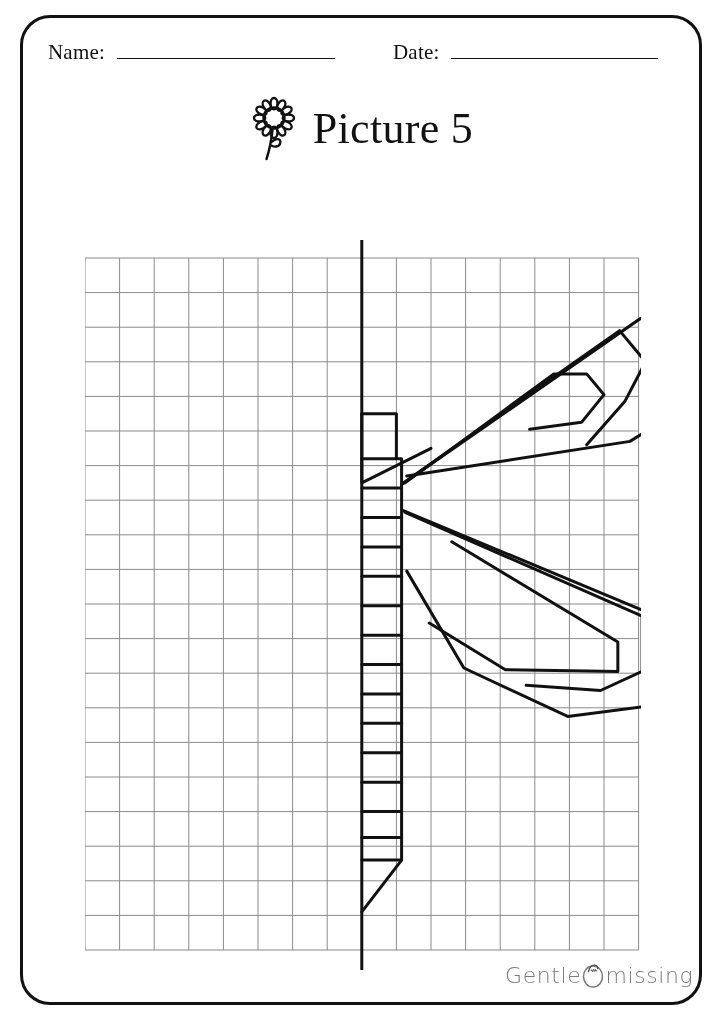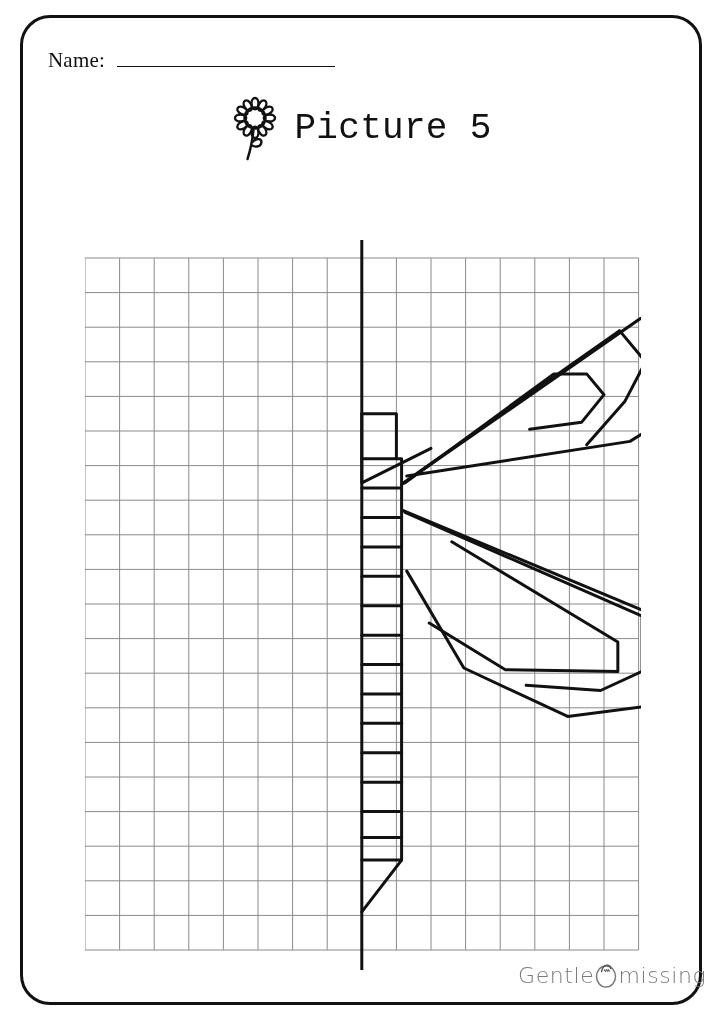--- a/index.html
+++ b/index.html
@@ -32,21 +32,21 @@
     border: 3px solid #111111;
     border-radius: 30px;
     box-sizing: border-box;
     pointer-events: none;
   }
 
   
   .header-row {
     position: absolute;
     left: 48px;
-    top: 48px;
+    top: 40px;
     width: 630px;
     height: 34px;
     text-align: center;
   }
   .field {
     position: absolute;
     display: flex;
     align-items: baseline;
     font-size: 21px;
     color: #111111;
@@ -77,25 +77,24 @@
     justify-content: center;
     gap: 16px;
   }
   .flower-icon {
     width: 46px;
     height: 70px;
     flex: 0 0 auto;
     margin-top: 4px;
   }
   .title-text {
-    font-size: 36px;
+    font-size: 44px;
     color: #111111;
     letter-spacing: 0.3px;
     white-space: nowrap;
-    font-family: Liberation Mono, monospace;
   }
 
   
   .instructions {
     position: absolute;
     left: 42px;
     top: 170px;
     width: 640px;
     text-align: center;
     font-size: 21.5px;
@@ -110,21 +109,21 @@
     left: 85px;
     top: 240px;
     width: 556px;
     height: 740px;
   }
   #grid-svg { display: block; }
 
   
   .brand {
     position: absolute;
-    left: 518px;
+    left: 505px;
     top: 958px;
     width: 180px;
     height: 34px;
     display: flex;
     align-items: center;
     gap: 0px;
     color: #6f6f6f;
   }
   .brand-text {
     font-family: "DejaVu Sans", sans-serif;
@@ -139,20 +138,24 @@
 </head>
 <body>
 
 <div id="page">
 
   <div class="page-border"></div>
 
   <div class="header-row">
     <div class="field" id="name-field">
       <span class="field-label">Name:</span>
+      <span class="field-rule"></span>
+    </div>
+    <div class="field" id="date-field">
+      <span class="field-label">Date:</span>
       <span class="field-rule"></span>
     </div>
   </div>
 
   <div class="title-row">
     <svg class="flower-icon" viewBox="0 0 46 70">
       <g fill="none" stroke="#111111" stroke-width="2.4" stroke-linecap="round" stroke-linejoin="round">
         <circle cx="23" cy="23" r="10.5"></circle>
         <g>
           <ellipse cx="23" cy="8.6" rx="3.5" ry="5.6"></ellipse>

